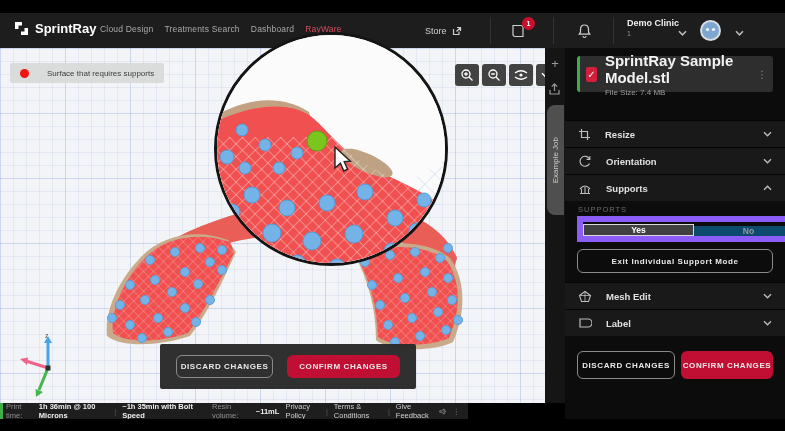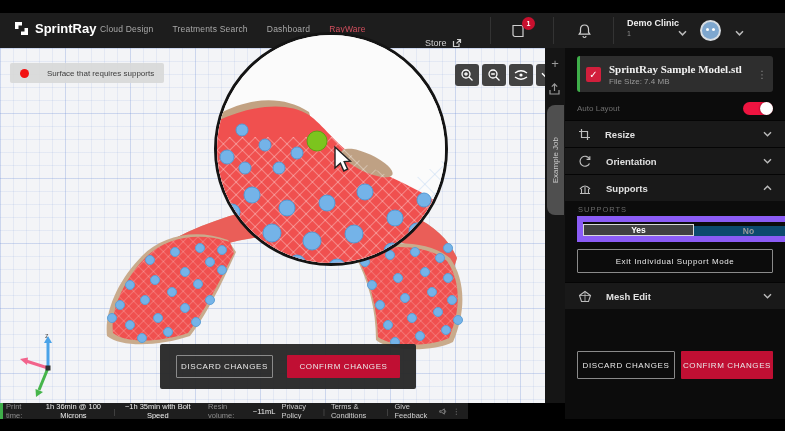--- a/index.html
+++ b/index.html
@@ -5,24 +5,24 @@
   * { margin:0; padding:0; box-sizing:border-box; }
   html,body { width:785px; height:431px; background:#000; overflow:hidden;
     font-family:"Liberation Sans", sans-serif; }
   .abs { position:absolute; }
   #stage { position:relative; width:785px; height:431px; background:#000; }
 
   
   #nav { left:0; top:13px; width:785px; height:35px; background:#1d1d1d; z-index:10; }
   .brand { left:14px; top:8px; display:flex; align-items:center; gap:6px; color:#fff;
     font-weight:bold; font-size:13px; }
-  .nav-items { left:100px; top:0; height:32px; display:flex; align-items:center; gap:19px; }
+  .nav-items { left:100px; top:0; height:32px; display:flex; align-items:center; gap:11px; }
   .nav-item { color:#a9a9a9; font-size:8.5px; letter-spacing:.2px; cursor:pointer; white-space:nowrap; }
   .nav-item.active { color:#d34f5e; }
-  .store { left:425px; top:0; height:35px; display:flex; align-items:flex-end; gap:5px;
+  .store { left:425px; top:0; height:35px; display:flex; align-items:center; gap:5px;
     color:#cfcfcf; font-size:9px; cursor:pointer; }
   .vdiv { top:4px; width:1px; height:27px; background:#333; }
   .navbtn { top:8px; width:20px; height:20px; display:flex; align-items:center; justify-content:center; cursor:pointer; }
   .badge { left:522px; top:4px; width:13px; height:13px; background:#c8102e; border-radius:50%;
     color:#fff; font-size:7px; font-weight:bold; display:flex; align-items:center; justify-content:center; z-index:2; }
   .account { left:627px; top:5px; cursor:pointer; }
   .account .name { color:#eee; font-size:9px; font-weight:bold; }
   .account .sub { color:#8f8f8f; font-size:7px; margin-top:2px; }
   .avatar { left:700px; top:7px; width:21px; height:21px; border-radius:50%; background:#d8dde2;
     display:flex; align-items:center; justify-content:center; cursor:pointer; }
@@ -41,22 +41,22 @@
   #legend { left:10px; top:15px; height:20px; background:rgba(216,216,216,.92); border-radius:2px;
     display:flex; align-items:center; gap:18px; padding:0 10px; }
   #legend .dot { width:9px; height:9px; border-radius:50%; background:#f21212; }
   #legend .txt { font-size:8px; color:#3c3c3c; }
   #zoomtools { left:455px; top:16px; display:flex; gap:3px; }
   .ztbtn { width:24px; height:22px; background:#424242; border-radius:3px; display:flex;
     align-items:center; justify-content:center; cursor:pointer; }
   .ztbtn.small { width:18px; }
   #canvas-actions { left:160px; top:296px; width:256px; height:45px; background:rgba(40,40,40,.96);
     border-radius:2px; }
-  .btn { font-size:8px; font-weight:normal; letter-spacing:.6px; color:#e9e9e9; display:flex;
-    align-items:center; justify-content:center; cursor:pointer; border-radius:1px; white-space:nowrap; }
+  .btn { font-size:8px; font-weight:bold; letter-spacing:.6px; color:#e9e9e9; display:flex;
+    align-items:center; justify-content:center; cursor:pointer; border-radius:6px; white-space:nowrap; }
   .btn.outline { border:1px solid #8a8a8a; background:transparent; }
   .btn.crimson { background:#c00f33; }
   #cv-discard { left:16px; top:11px; width:97px; height:23px; }
   #cv-confirm { left:127px; top:11px; width:113px; height:23px; }
 
   
   #magnifier { left:214px; top:32px; width:234px; height:234px; border-radius:50%;
     border:3px solid #141414; overflow:hidden; background:#fbfbfb; z-index:20; }
 
   
@@ -67,21 +67,21 @@
   #side-tab { left:2px; top:57px; width:17px; height:110px; background:#4f4f4f;
     border-radius:8px 0 0 8px; display:flex; align-items:center; justify-content:center; cursor:pointer; }
   #side-tab span { writing-mode:vertical-rl; transform:rotate(180deg); color:#c9c9c9; font-size:8px; }
 
   
   #sidebar { left:565px; top:48px; width:220px; height:383px; background:#0c0c0c; z-index:6; }
   #model-card { left:12px; top:8px; width:196px; height:36px; background:#2e2e2e; border-radius:3px;
     border-left:3px solid #3fae4a; display:flex; align-items:center; padding:0 6px; gap:8px; }
   #model-card .chk { width:15px; height:15px; background:#d21f3c; border-radius:2px; color:#fff;
     font-size:10px; display:flex; align-items:center; justify-content:center; cursor:pointer; }
-  #model-card .t1 { color:#f2f2f2; font-size:11px; font-weight:bold;font-family:Liberation Serif, serif; }
+  #model-card .t1 { color:#f2f2f2; font-size:15px; font-weight:bold; }
   #model-card .t2 { color:#9a9a9a; font-size:8px; margin-top:2px; }
   #model-card .kebab { margin-left:auto; color:#8a8a8a; font-size:10px; cursor:pointer; }
   #auto-row { left:12px; top:52px; width:196px; height:16px; display:flex; align-items:center; }
   #auto-row .lbl { color:#6f6f6f; font-size:8px; }
   #toggle { margin-left:auto; width:30px; height:13px; background:#ef1440; border-radius:7px;
     position:relative; cursor:pointer; }
   #toggle .knob { position:absolute; right:0; top:0; width:13px; height:13px; border-radius:50%;
     background:#fff; box-shadow:0 0 2px rgba(0,0,0,.6); }
   .s-row { left:0; width:220px; height:27px; background:#191919; border-top:1px solid #050505;
     display:flex; align-items:center; gap:14px; padding:0 13px; cursor:pointer; }
@@ -96,21 +96,21 @@
   #seg .no { background:#0c4a6e; color:#9a9a9a; }
   #exit-btn { left:12px; top:48px; width:196px; height:24px; border:1px solid #8a8a8a;
     font-size:8px; }
   #sb-discard { left:12px; top:303px; width:98px; height:28px; }
   #sb-confirm { left:116px; top:303px; width:92px; height:28px; }
 
   
   #statusbar { left:0; top:403px; width:468px; height:16px; background:#1e1e1e; display:flex;
     align-items:center; gap:6px; padding-left:6px; font-size:7.5px; z-index:7; }
   #statusbar .g { color:#8d8d8d; }
-  #statusbar .w { color:#efefef; font-weight:normal;text-align:center; }
+  #statusbar .w { color:#efefef; font-weight:bold; }
   #statusbar .p { color:#555; }
   #statusbar .link { color:#cfcfcf; cursor:pointer; }
   #sb-green { position:absolute; left:0; top:403px; width:3px; height:16px; background:#3fae4a; z-index:8; }
   #statusbar .right { margin-left:auto; display:flex; align-items:center; gap:6px; padding-right:8px; }
   #bottom-strip { left:0; top:419px; width:785px; height:12px; background:#000; z-index:9; }
   svg { display:block; }
 </style>
 </head>
 <body>
 
@@ -355,26 +355,20 @@
   <div id="sidebar" class="abs">
     <div id="model-card" class="abs">
       <div class="chk">✓</div>
       <div>
         <div class="t1">SprintRay Sample Model.stl</div>
         <div class="t2">File Size: 7.4 MB</div>
       </div>
       <div class="kebab">⋮</div>
     </div>
 
-    <div id="auto-row" class="abs">
-      <span class="lbl">Auto Layout</span>
-      <div id="toggle">
-          <div class="knob"></div>
-        </div>
-    </div>
 
     <div class="s-row abs" style="top:72px">
       <svg width="13" height="13" viewBox="0 0 13 13">
         <path d="M3.5,1 v8.5 h8.5 M1,3.5 h8.5 v8.5" fill="none" stroke="#bdbdbd" stroke-width="1.2"></path>
       </svg>
       <span class="lbl">Resize</span>
       <svg class="chev" width="9" height="6" viewBox="0 0 9 6">
         <path d="M1,1.2 L4.5,4.8 L8,1.2" fill="none" stroke="#bbb" stroke-width="1.4"></path>
       </svg>
     </div>
@@ -414,20 +408,29 @@
       <svg width="14" height="13" viewBox="0 0 14 13">
         <path d="M7,1.5 L12.5,5.5 L10.5,11.5 H3.5 L1.5,5.5 Z" fill="none" stroke="#bdbdbd" stroke-width="1.1"></path>
         <path d="M7,1.5 V11.5 M1.5,5.5 H12.5" stroke="#bdbdbd" stroke-width=".8"></path>
       </svg>
       <span class="lbl">Mesh Edit</span>
       <svg class="chev" width="9" height="6" viewBox="0 0 9 6">
         <path d="M1,1.2 L4.5,4.8 L8,1.2" fill="none" stroke="#bbb" stroke-width="1.4"></path>
       </svg>
     </div>
 
+    <div class="s-row abs" style="top:261px">
+      <svg width="14" height="12" viewBox="0 0 14 12">
+        <path d="M2,2 h8 a2.5,2.5 0 0 1 0,8 h-8 Z" fill="none" stroke="#bdbdbd" stroke-width="1.2"></path>
+      </svg>
+      <span class="lbl">Label</span>
+      <svg class="chev" width="9" height="6" viewBox="0 0 9 6">
+        <path d="M1,1.2 L4.5,4.8 L8,1.2" fill="none" stroke="#bbb" stroke-width="1.4"></path>
+      </svg>
+    </div>
 
     <div id="sb-discard" class="abs btn outline">DISCARD CHANGES</div>
     <div id="sb-confirm" class="abs btn crimson">CONFIRM CHANGES</div>
   </div>
 
   <div id="sb-green"></div>
   <div id="statusbar" class="abs">
     <span class="g">Print time:</span>
     <span class="w">1h 36min @ 100 Microns</span>
     <span class="p">|</span>

